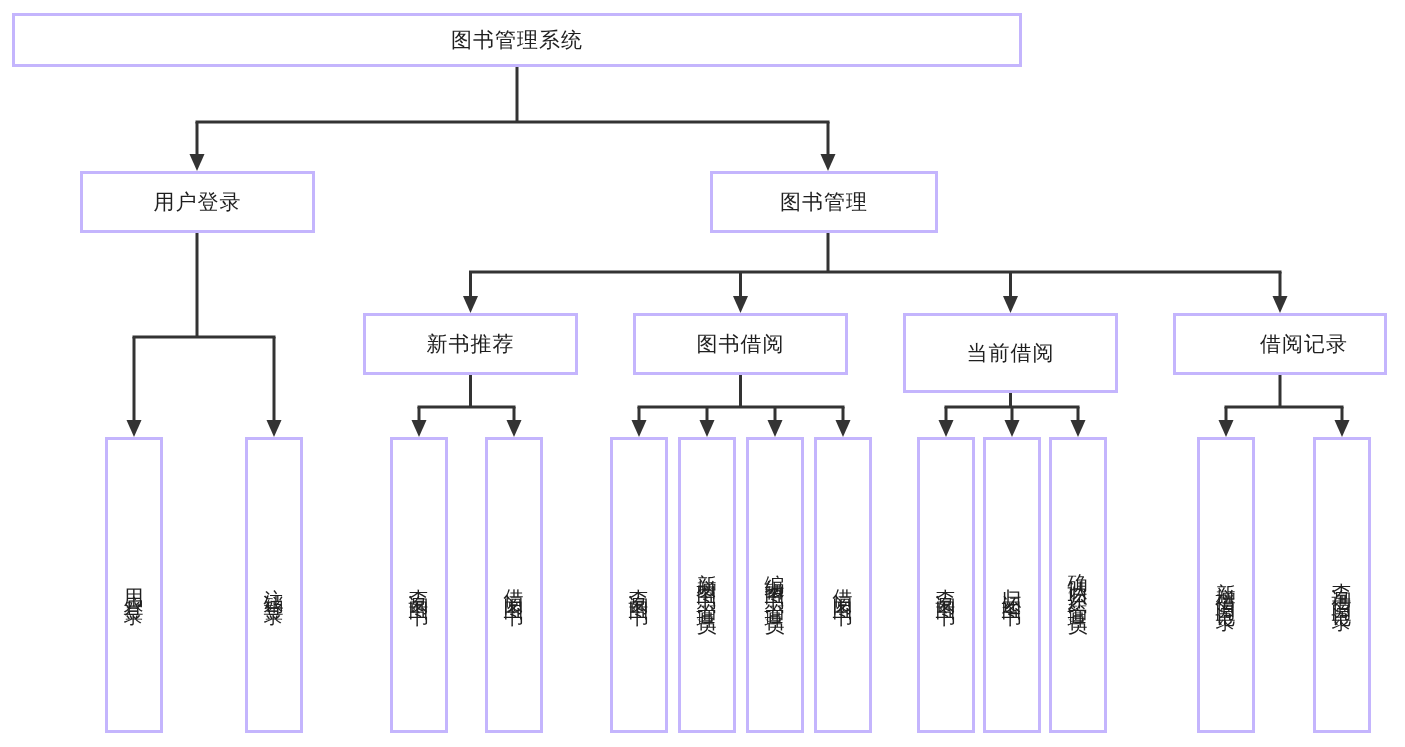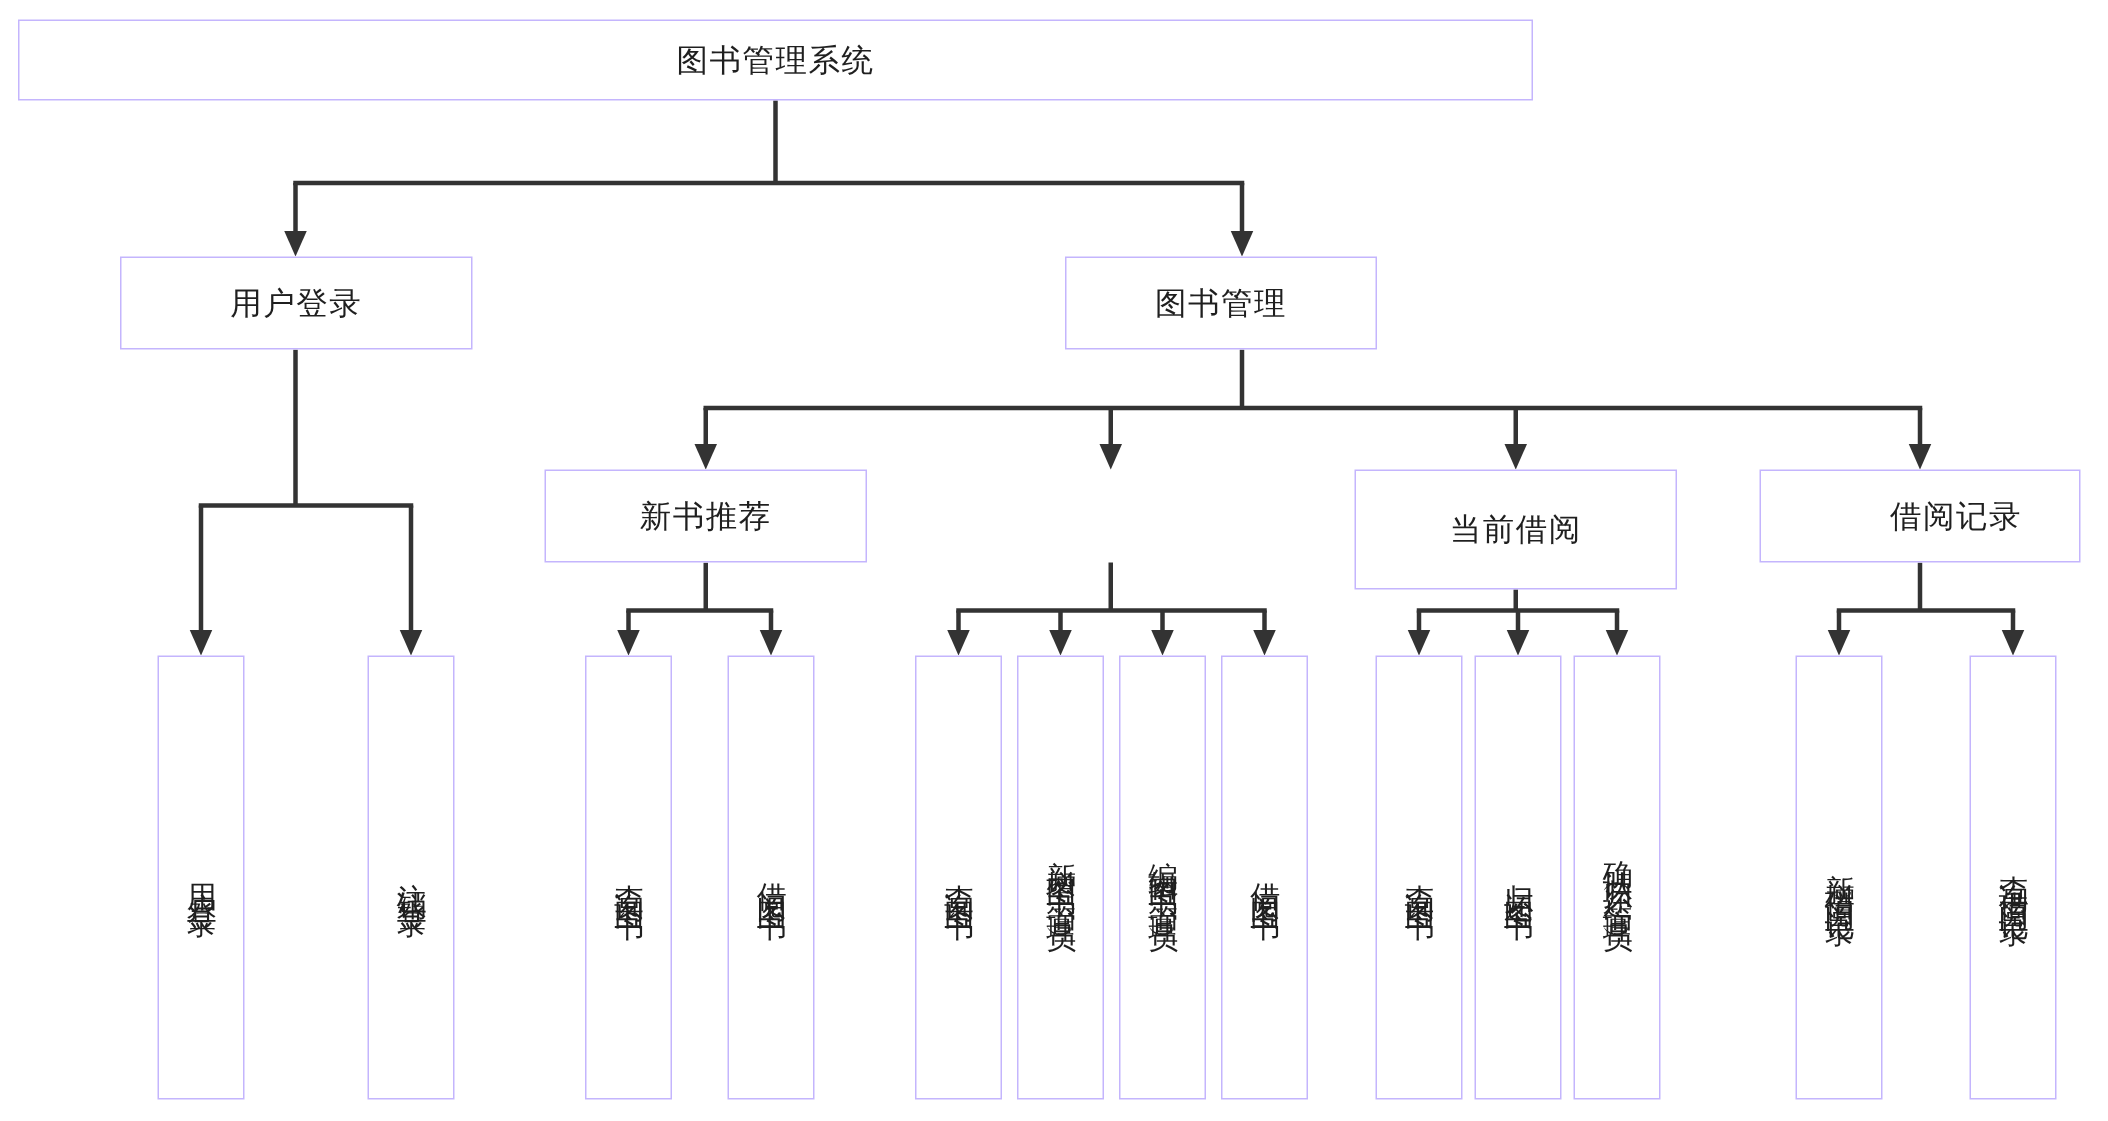--- a/index.html
+++ b/index.html
@@ -17,21 +17,21 @@
   }
   #wires {
     position: absolute;
     left: 0;
     top: 0;
     z-index: 1;
   }
   .box {
     position: absolute;
     box-sizing: border-box;
-    border: 1px solid #c4b5fd;
+    border: 3px solid #c4b5fd;
     background: #ffffff;
     display: flex;
     align-items: center;
     justify-content: center;
     color: #1f1f1f;
     z-index: 2;
   }
   .h-node {
     font-size: 21px;
     letter-spacing: 1px;
@@ -126,23 +126,24 @@
       <polygon points="1004.5,420 1019.5,420 1012,437"></polygon>
       <polygon points="1070.5,420 1085.5,420 1078,437"></polygon>
       <polygon points="1218.5,420 1233.5,420 1226,437"></polygon>
       <polygon points="1334.5,420 1349.5,420 1342,437"></polygon>
     </g>
   </svg>
 
   <div class="box h-node" style="left:12px; top:13px; width:1010px; height:54px;">图书管理系统</div>
 
   <div class="box h-node" style="left:80px; top:171px; width:235px; height:62px;">用户登录</div>
-  <div class="box h-node" style="left:710px; top:171px; width:208px; height:62px;">图书管理</div>
+  <div class="box h-node" style="left:710px; top:171px; width:228px; height:62px;">图书管理</div>
 
   <div class="box h-node" style="left:363px; top:313px; width:215px; height:62px;">新书推荐</div>
+  <div class="box h-node" style="left:633px; top:313px; width:215px; height:62px;">图书借阅</div>
   <div class="box h-node" style="left:903px; top:313px; width:215px; height:80px;">当前借阅</div>
   <div class="box h-node" style="left:1173px; top:313px; width:214px; height:62px;padding-left:48px;">借阅记录</div>
 
   <div class="box leaf" style="left:105px;">用户登录</div>
   <div class="box leaf" style="left:245px;">注销登录</div>
 
   <div class="box leaf" style="left:390px;">查询图书</div>
   <div class="box leaf" style="left:485px;">借阅图书</div>
 
   <div class="box leaf" style="left:610px;">查询图书</div>

